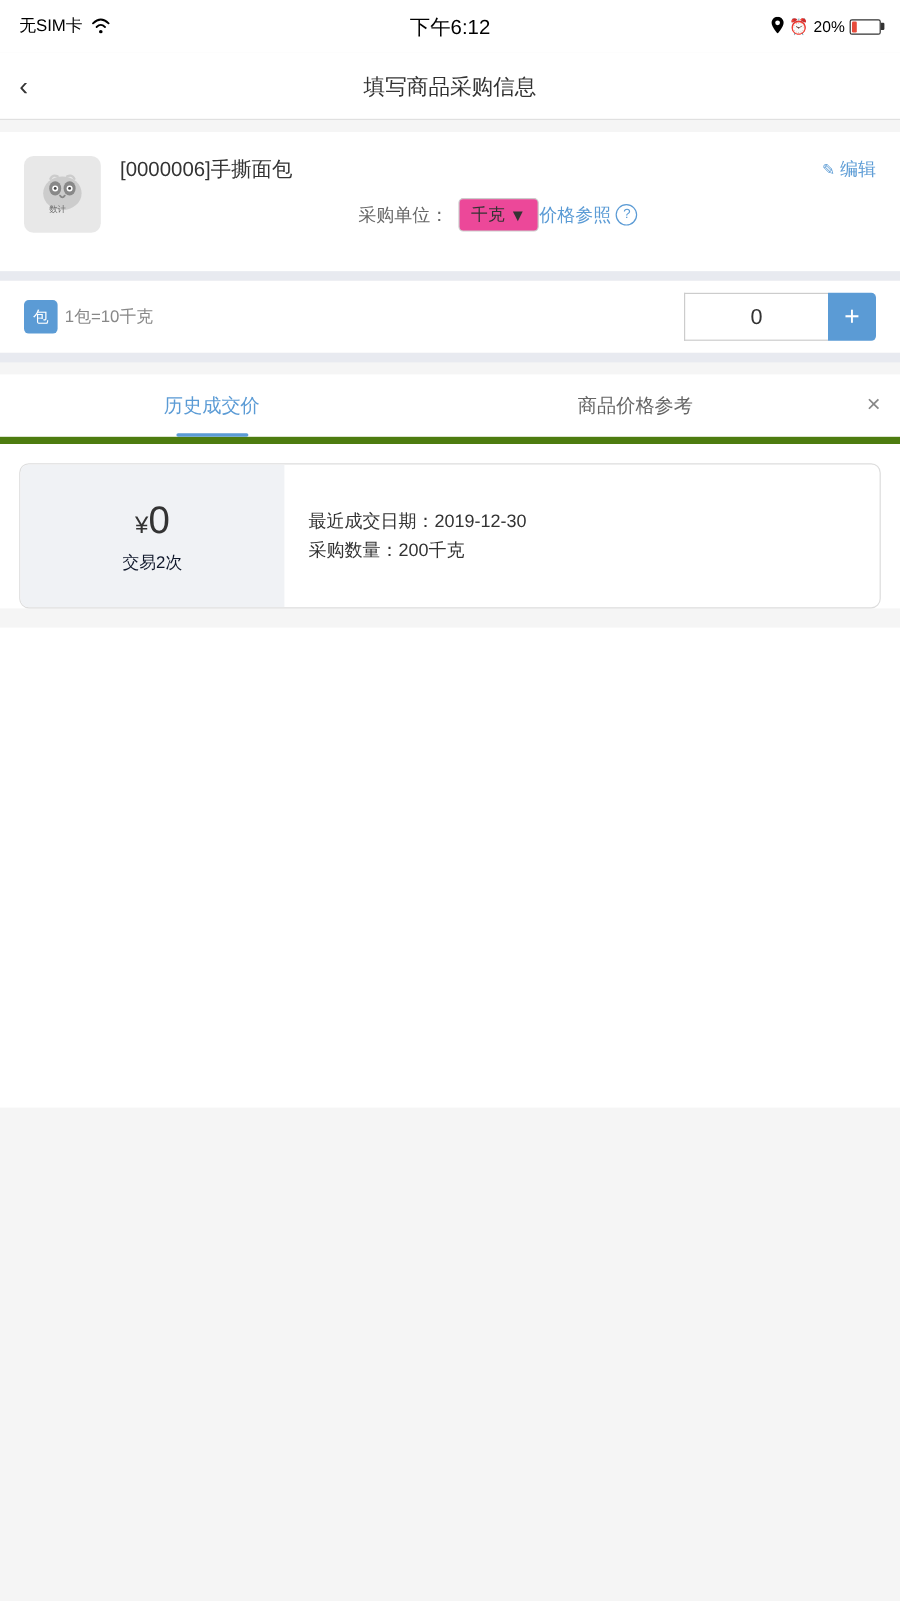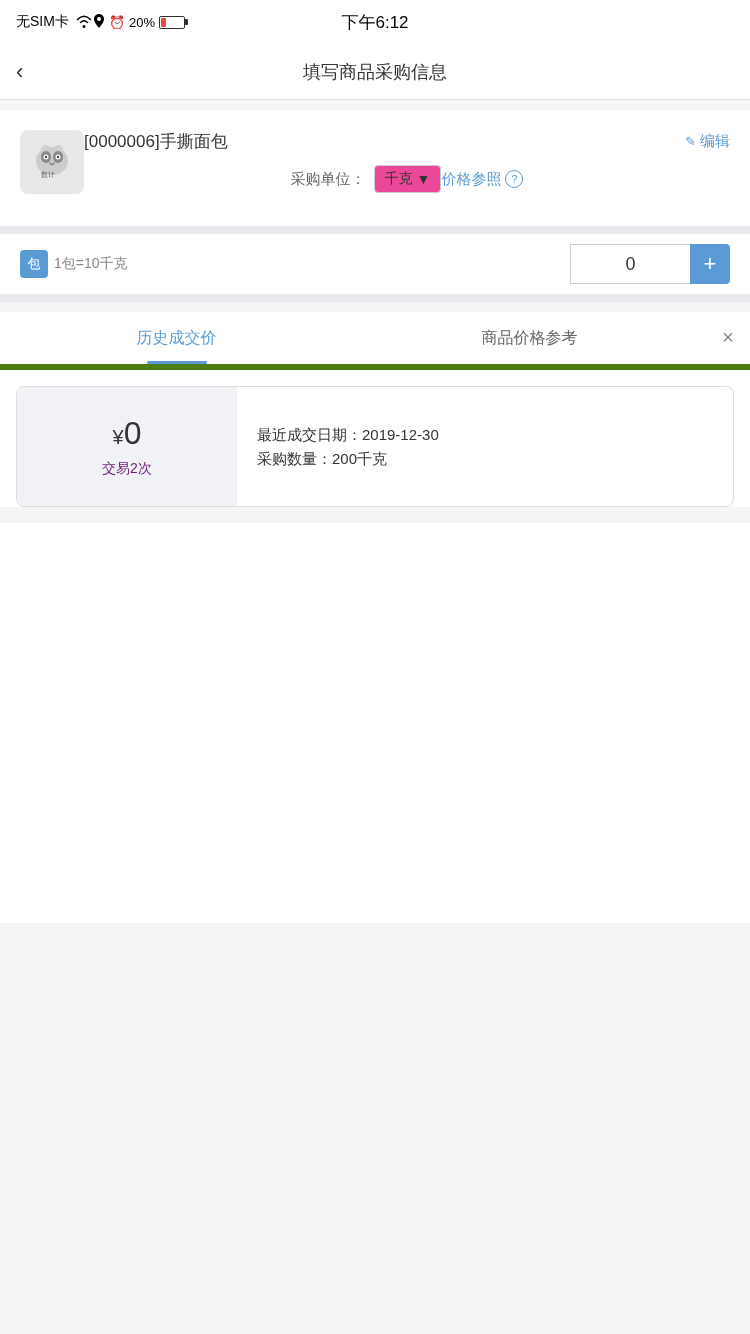--- a/index.html
+++ b/index.html
@@ -11,20 +11,21 @@
       min-height: 1334px;
       overflow-x: hidden;
     }
 
     
     .status-bar {
       height: 44px;
       background: #fff;
       display: flex;
       align-items: center;
+      justify-content: space-between;
       padding: 0 16px;
       font-size: 14px;
       color: #000;
     }
     .status-left {
       display: flex;
       align-items: center;
       gap: 6px;
       font-size: 14px;
     }
@@ -97,20 +98,21 @@
 
     
     .product-section {
       background: #fff;
       padding: 20px 20px 16px 20px;
       margin-top: 10px;
     }
     .product-header {
       display: flex;
       align-items: flex-start;
+      gap: 16px;
       margin-bottom: 16px;
     }
     .product-logo {
       width: 64px;
       height: 64px;
       background: #e8e8e8;
       border-radius: 8px;
       display: flex;
       align-items: center;
       justify-content: center;
@@ -326,21 +328,21 @@
       font-size: 32px;
       font-weight: 400;
       color: #333;
     }
     .price-value .yen {
       font-size: 20px;
       font-weight: 400;
     }
     .trade-count {
       font-size: 14px;
-      color: #701a75;
+      color: #0f172a;
       margin-top: 8px;
     }
     .price-right {
       flex: 1;
       padding: 24px 20px;
       display: flex;
       flex-direction: column;
       justify-content: center;
     }
     .price-detail-row {

